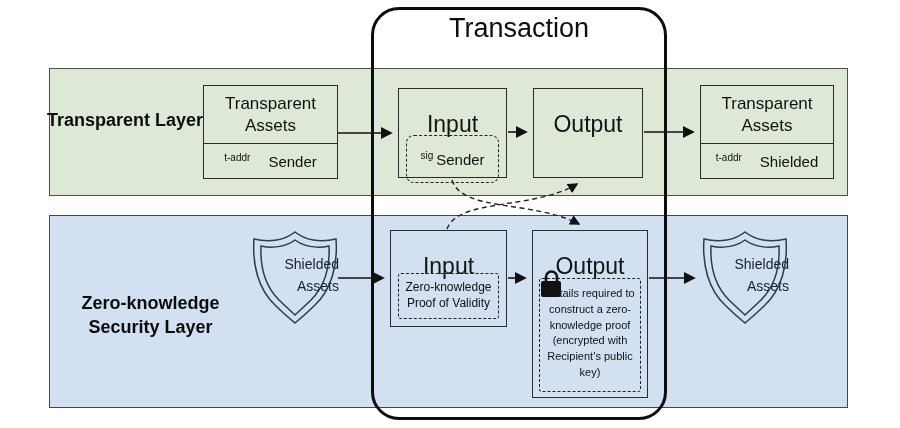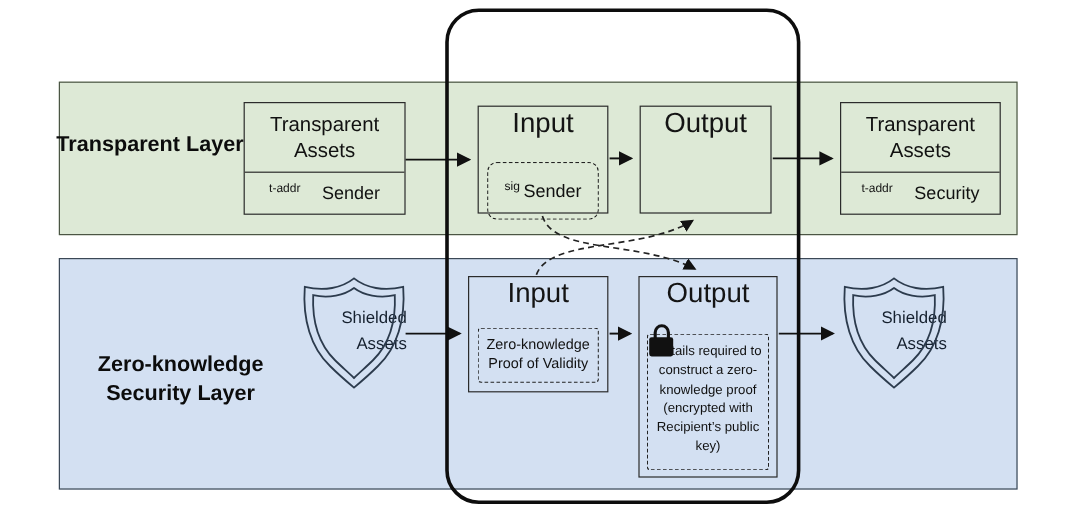--- a/index.html
+++ b/index.html
@@ -37,21 +37,21 @@
   }
   .addrrow{
     flex:1;display:flex;align-items:center;justify-content:center;gap:18px;font-size:15px;
   }
   .sup{font-size:10px;position:relative;top:-4px;}
 
   .iobox{
     position:absolute;box-sizing:border-box;border:1.6px solid #2b2b2b;z-index:2;
   }
   .iotitle{
-    text-align:center;font-size:23px;margin-top:0;color:#141414;
+    text-align:center;font-size:23px;margin-top:22px;color:#141414;
   }
   .dashpill{
     position:absolute;left:7px;right:7px;top:46px;height:48px;box-sizing:border-box;
     border:1.4px dashed #222;border-radius:8px;
     display:flex;align-items:center;justify-content:center;gap:3px;font-size:15px;
   }
   .dashnote{
     position:absolute;box-sizing:border-box;border:1.4px dashed #222;border-radius:3px;
     text-align:center;
   }
@@ -93,21 +93,21 @@
   </div>
 
   <div class="iobox" style="left:533px;top:88px;width:110px;height:90px">
     <div class="iotitle">Output</div>
   </div>
 
   <div class="assetbox" style="left:700px;top:85px;width:134px;height:94px">
     <div class="assettitle">Transparent Assets</div>
     <div class="addrrow">
       <span class="sup">t-addr</span>
-      <span>Security</span>
+      <span>Shielded</span>
     </div>
   </div>
 
   <div class="iobox" style="left:390px;top:230px;width:117px;height:97px">
     <div class="iotitle">Input</div>
     <div class="dashnote zkin">Zero-knowledge Proof of Validity</div>
   </div>
 
   <div class="iobox" style="left:532px;top:230px;width:116px;height:168px">
     <div class="iotitle">Output</div>
@@ -151,14 +151,15 @@
       <path d="M43 9 C51 15, 64 18, 77 15 C78 37, 72 56, 59 69 C53 75, 48 79, 43 84 C38 79, 33 75, 27 69 C14 56, 8 37, 9 15 C22 18, 35 15, 43 9 Z"></path>
     </g>
 
     <g>
       <path d="M546 282 v-5 a5.5 5.5 0 0 1 11 0 v5" fill="none" stroke="#111" stroke-width="2.6"></path>
       <rect x="541" y="281" width="20" height="16" rx="2" fill="#111"></rect>
     </g>
   </svg>
 
   <div class="txrect"></div>
+  <div class="txtitle">Transaction</div>
 
 </div>
 
 </body></html>

